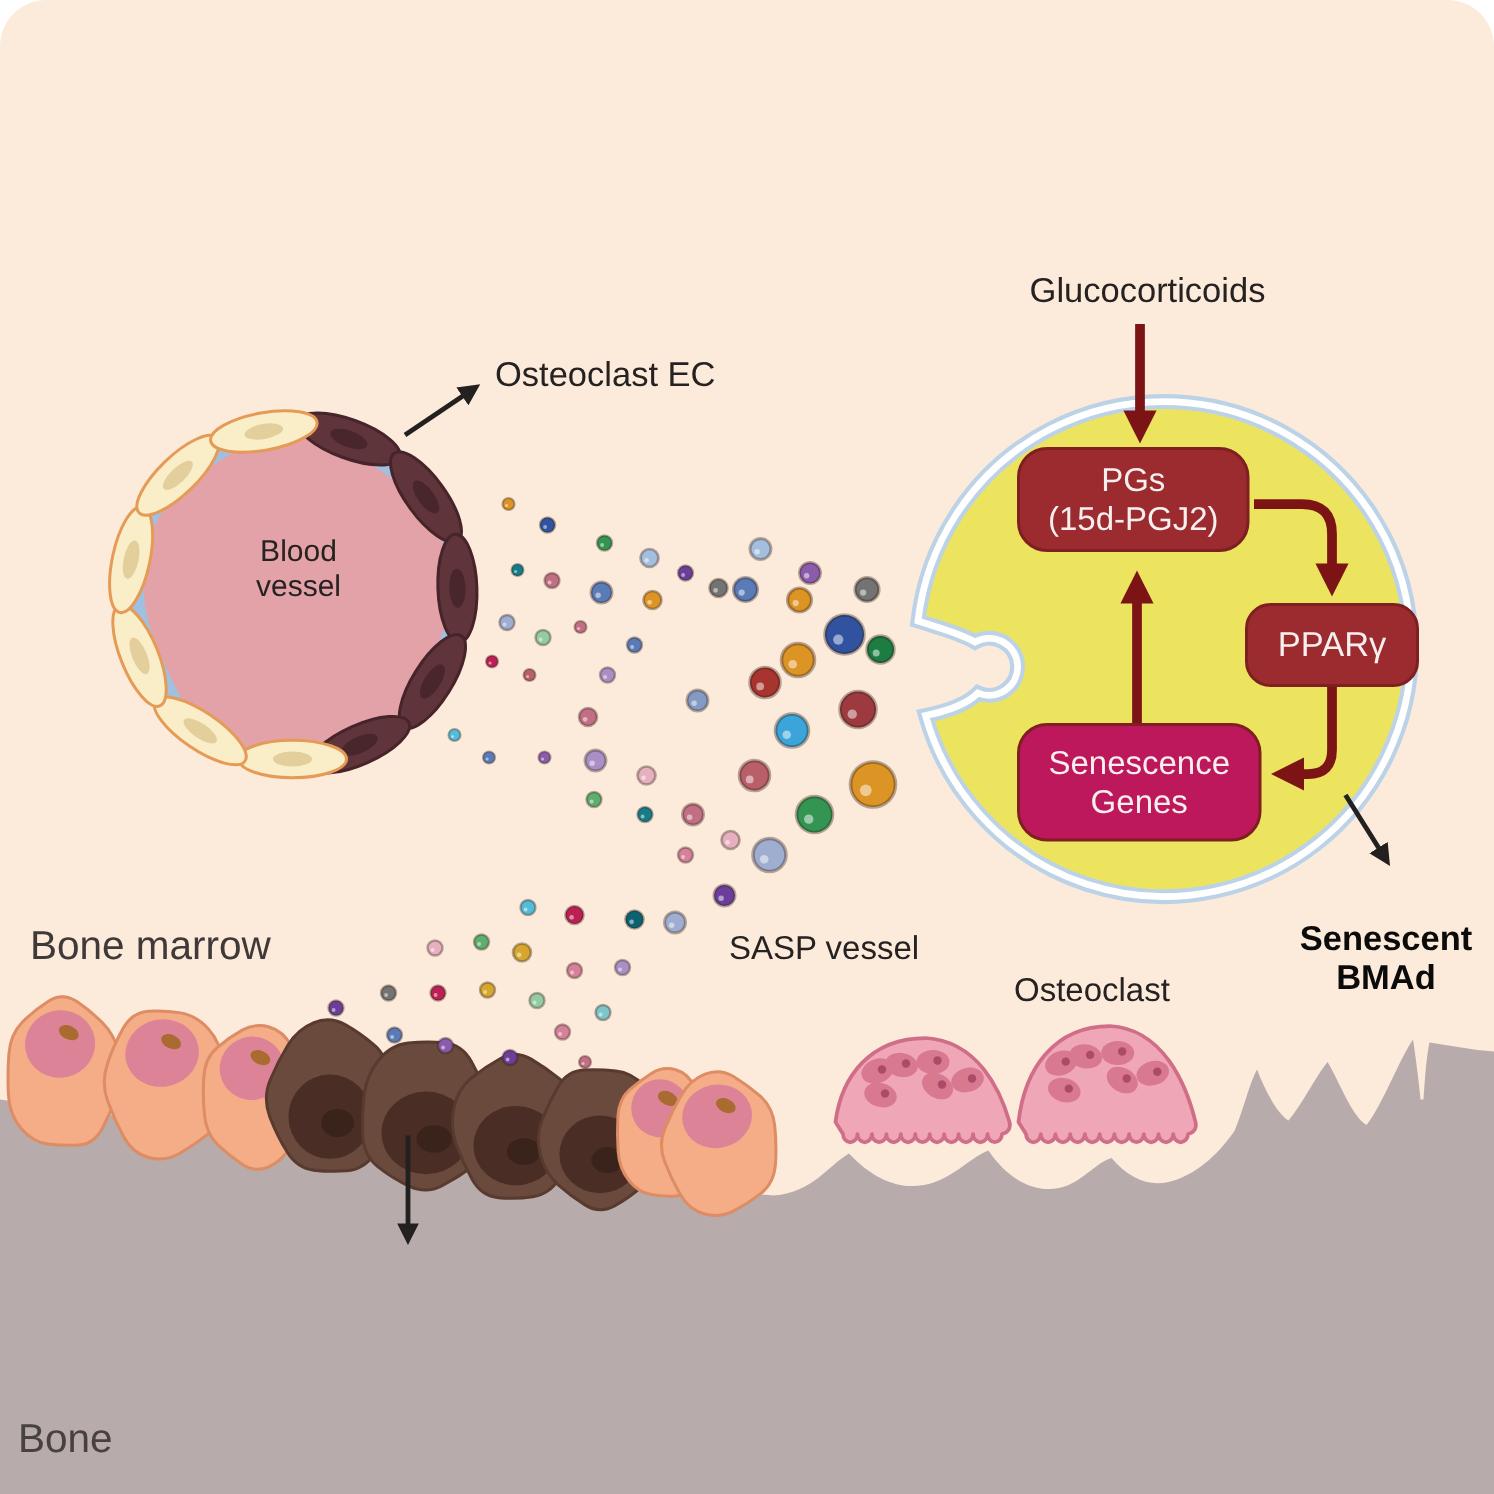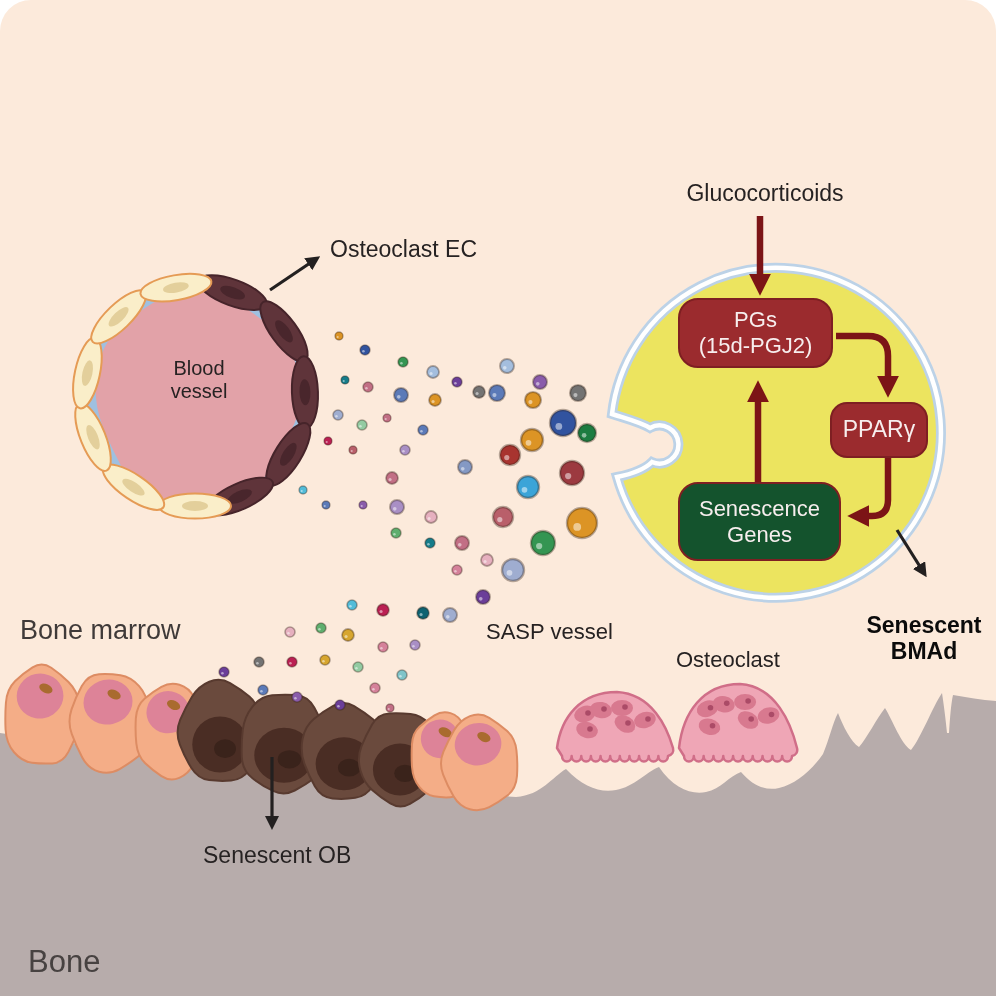--- a/index.html
+++ b/index.html
@@ -12,23 +12,23 @@
         justify-content:center;background:#9b2b2e;border:2px solid #7e1f22;color:#f7eeee;
         line-height:1.18;box-sizing:border-box;}
   #gluco-label{left:765px;top:180px;font-size:23px;}
   #ec-label{left:330px;top:236px;font-size:23px;}
   #vessel-label{left:199px;top:357px;font-size:20px;line-height:1.15;}
   #sasp-label{left:486px;top:619px;font-size:22px;}
   #bm-label{left:20px;top:615px;font-size:27px;color:#3f3a39;}
   #oc-label{left:676px;top:647px;font-size:22px;}
   #bmad-label{left:924px;top:594px;font-size:23px;font-weight:bold;color:#0b0b0b;line-height:1.14;margin-top:18px;}
   #ob-label{left:203px;top:842px;font-size:23px;}
-  #bone-label{left:28px;top:944px;font-size:31px;color:#474241;}
+  #bone-label{left:12px;top:944px;font-size:27px;color:#474241;}
   #pgs-box{left:678px;top:298px;width:155px;height:70px;border-radius:20px;font-size:22px;}
-  #pparg-box{left:830px;top:402px;width:98px;height:56px;border-radius:17px;font-size:23px;}
+  #pparg-box{left:830px;top:402px;width:116px;height:56px;border-radius:17px;font-size:23px;}
   #sen-box{left:678px;top:482px;width:163px;height:79px;border-radius:20px;font-size:22px;}
 </style>
 </head>
 <body>
 
 <div id="stage" style="background: rgb(252, 234, 219); border-radius: 31px;">
   <svg id="scene" width="996" height="996" viewBox="0 0 996 996">
     <defs>
       <marker id="mM" viewBox="0 0 10 10" refX="6.5" refY="5" markerWidth="3.4" markerHeight="3.4" orient="auto-start-reverse">
         <path id="mM-path" d="M0 0 L10 5 L0 10 Z" fill="#7c1416"></path>
@@ -310,27 +310,26 @@
     <div>Blood</div>
     <div>vessel</div>
   </div>
   <div class="lbl" id="sasp-label">SASP vessel</div>
   <div class="lbl" id="bm-label">Bone marrow</div>
   <div class="lbl" id="oc-label">Osteoclast</div>
   <div class="lbl center" id="bmad-label">
     <div>Senescent</div>
     <div>BMAd</div>
   </div>
-  <div class="lbl" id="ob-label">Senescent OB</div>
   <div class="lbl" id="bone-label">Bone</div>
 
   <div class="pbox" id="pgs-box" style="background: rgb(155, 43, 46);">
     <span>PGs</span>
     <span>(15d-PGJ2)</span>
   </div>
   <div class="pbox" id="pparg-box" style="background: rgb(155, 43, 46);">
     <span>PPARγ</span>
   </div>
-  <div class="pbox" id="sen-box" style="background: #14532d;">
+  <div class="pbox" id="sen-box" style="background: #be185d;">
     <span>Senescence</span>
     <span>Genes</span>
   </div>
 </div>
 
 </body></html>

